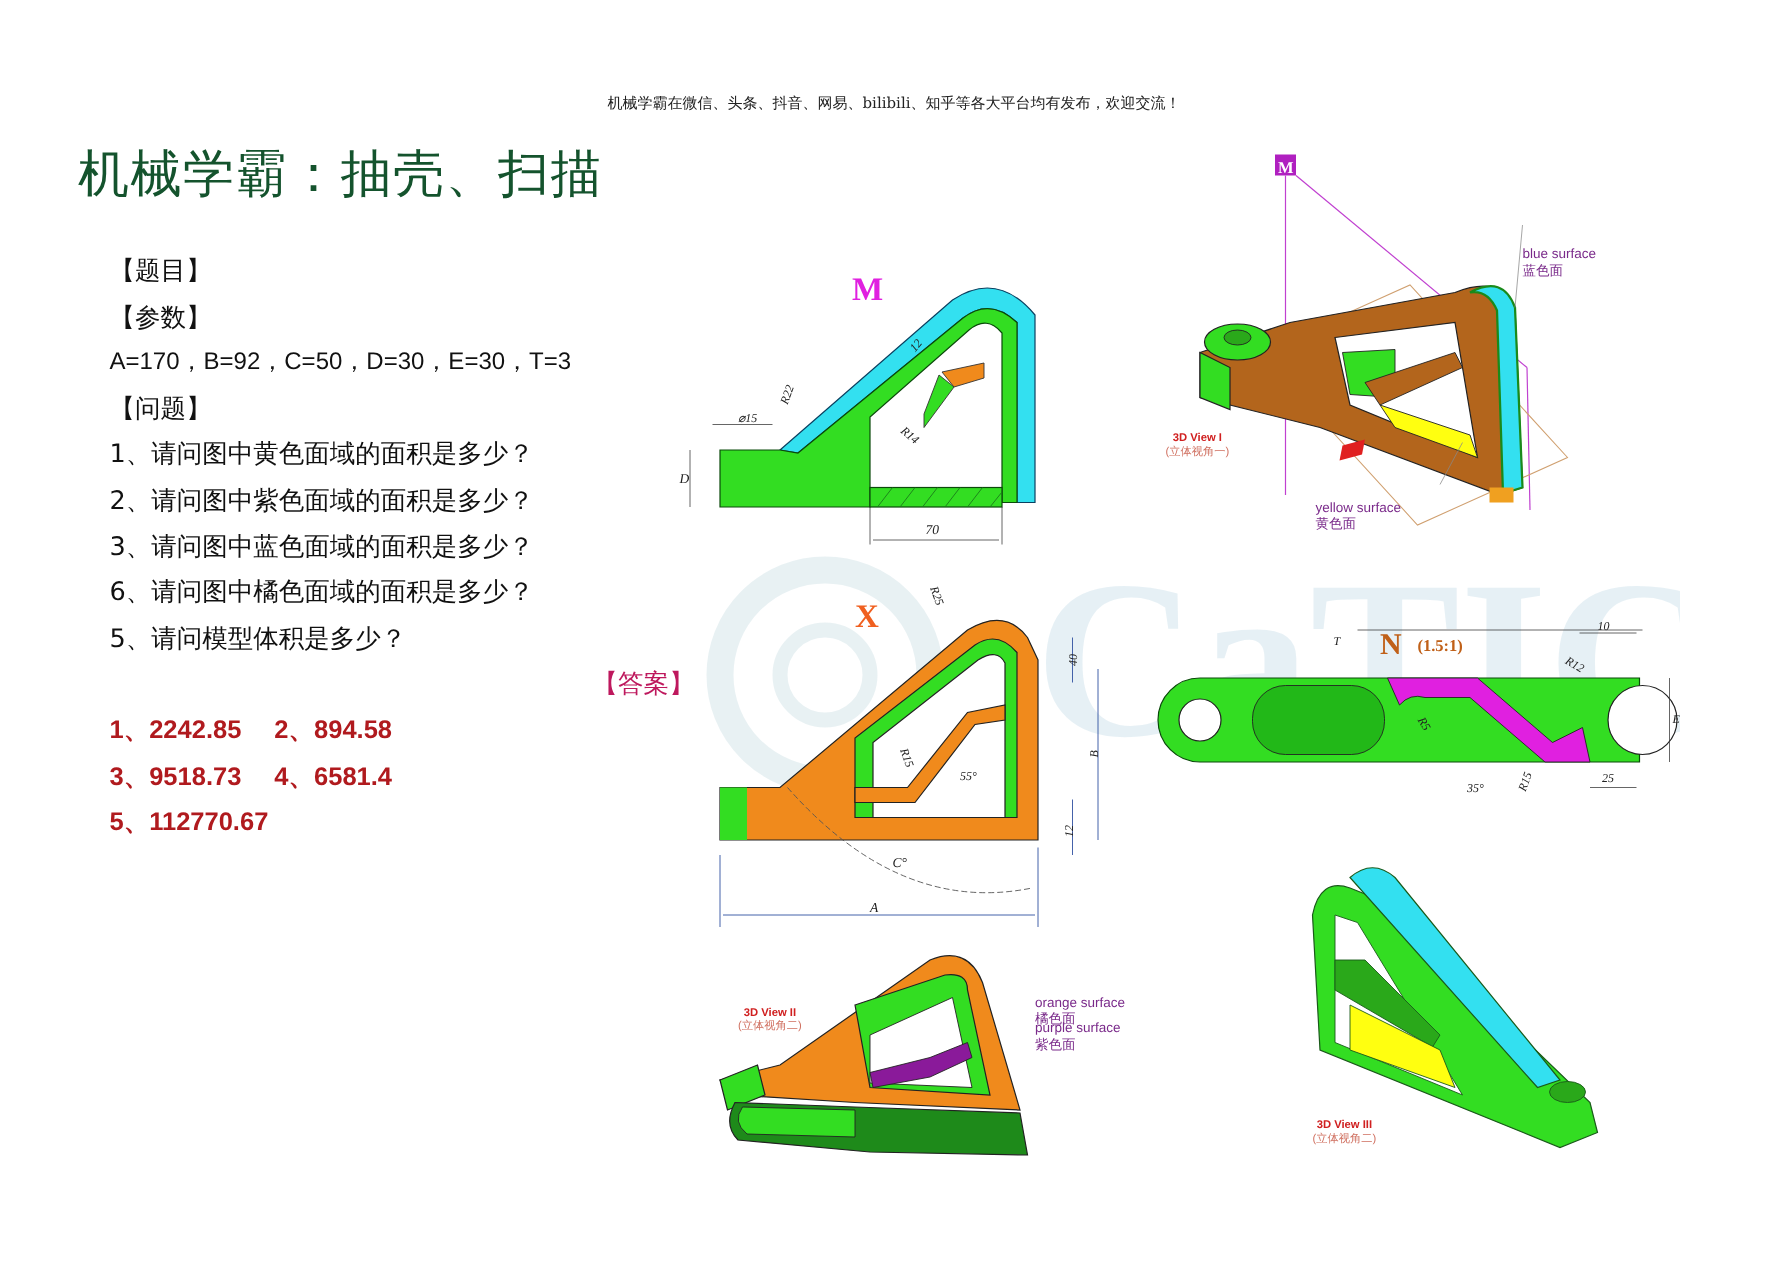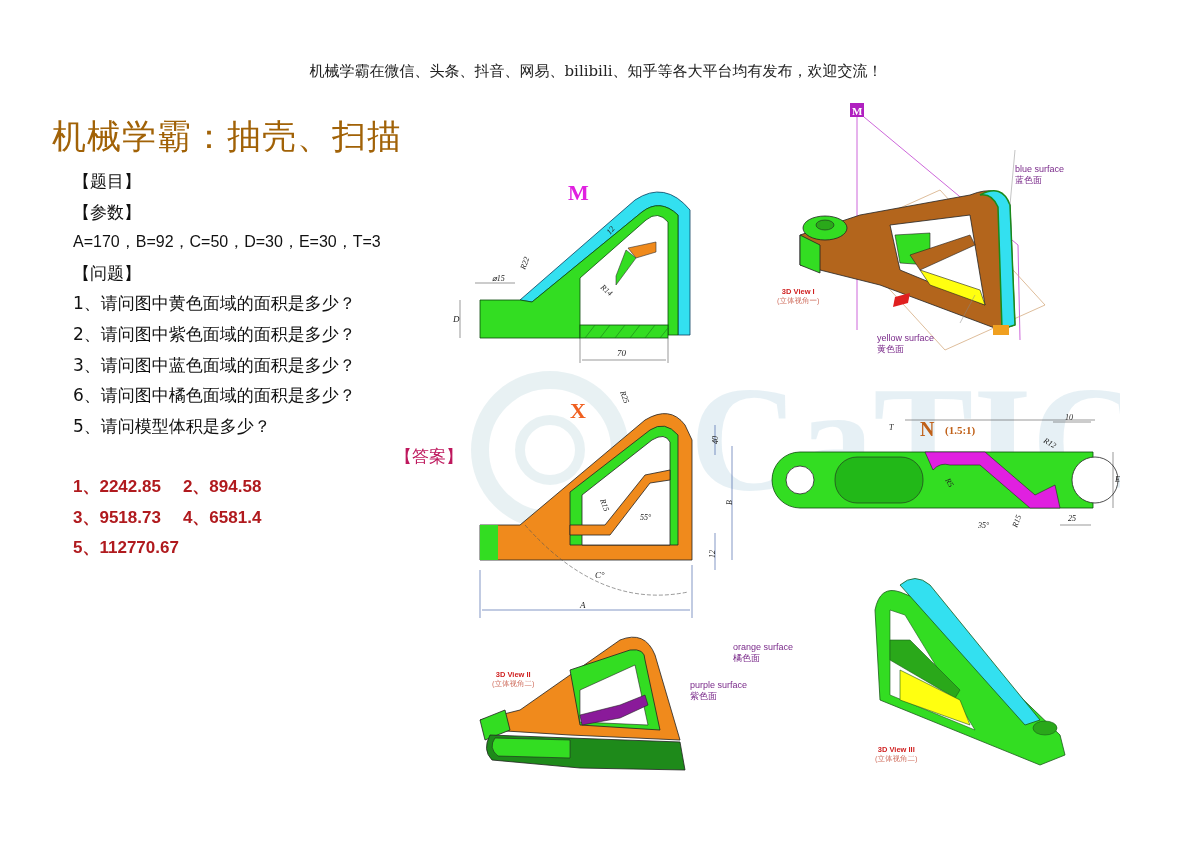--- a/index.html
+++ b/index.html
@@ -1,19 +1,19 @@
 <!DOCTYPE html>
 <html><head>
 <meta charset="utf-8">
 <style>
   * { margin:0; padding:0; box-sizing:border-box; }
   html, body { width:1192px; height:843px; background:#ffffff; overflow:hidden; }
   body { position:relative; font-family:"DejaVu Sans", "Liberation Sans", sans-serif; color:#111; }
-  .header-note { position:absolute; left:0; top:62px; width:1192px; text-align:center; font-family:"DejaVu Serif", serif; font-size:15px; color:#222; }
-  .page-title { position:absolute; left:52px; top:114px; font-size:34px; color:#a16207; font-family:"DejaVu Serif", serif; letter-spacing:1px; }
+  .header-note { position:absolute; left:0; top:62px; width:1192px; text-align:center; font-family:"DejaVu Serif", serif; font-size:10px; color:#222; }
+  .page-title { position:absolute; left:52px; top:93px; font-size:34px; color:#14532d; font-family:"DejaVu Serif", serif; letter-spacing:1px; }
   .left { position:absolute; left:52px; top:166px; width:390px; font-size:17px; line-height:30.6px;margin-left:21px; }
   .left .line { white-space:nowrap; }
   .left .wrap { white-space:normal; }
   .params { font-family:"Liberation Sans", sans-serif; font-weight:normal; font-size:16px; }
   .answers-title { color:#be185d;text-align:right; }
   .ans { color:#b01a1e; font-family:"Liberation Sans", sans-serif; font-weight:bold; font-size:17px; }
   .ans .gap { display:inline-block; width:22px; }
   .q { font-family:"DejaVu Sans", sans-serif; }
   .fig { position:absolute; }
   svg text { font-family:"Liberation Serif", serif; }
@@ -179,21 +179,21 @@
 
 <svg class="fig" style="left:470px;top:630px;" width="220" height="150" viewBox="0 0 220 150">
   <path d="M10 90 L50 80 L150 10 Q175 0 185 25 L210 110 L100 105 L20 100 Z" fill="#f08a1c" stroke="#222" stroke-width="0.8"></path>
   <path d="M10 90 L35 80 L40 100 L15 110 Z" fill="#33dd22" stroke="#222" stroke-width="0.8"></path>
   <path d="M20 105 L100 108 L210 112 L215 140 L110 138 L22 130 Q12 120 20 105 Z" fill="#1e8a1a" stroke="#222" stroke-width="0.8"></path>
   <path d="M25 108 L100 110 L100 128 L28 126 Q18 118 25 108 Z" fill="#33dd22" stroke="#222" stroke-width="0.6"></path>
   <path d="M100 40 L160 20 Q175 18 175 30 L190 100 L110 95 Z" fill="#33dd22" stroke="#222" stroke-width="0.8"></path>
   <path d="M110 60 L165 35 L178 95 L110 92 Z" fill="#ffffff" stroke="#222" stroke-width="0.6"></path>
   <path d="M110 85 L150 75 L175 65 L178 75 L150 88 L112 95 Z" fill="#8a1a9a" stroke="#222" stroke-width="0.6"></path>
 </svg>
-<div class="lbl" style="left:690px;top:642px;margin-left:43px;">
+<div class="lbl" style="left:690px;top:663px;">
   <div>orange surface</div>
   <div>橘色面</div>
 </div>
 <div class="lbl" style="left:690px;top:680px;">
   <div>purple surface</div>
   <div>紫色面</div>
 </div>
 <div class="lbl-red" style="left:492px;top:670px;">
   <span>3D View II</span>
   <span class="sub">(立体视角二)</span>

